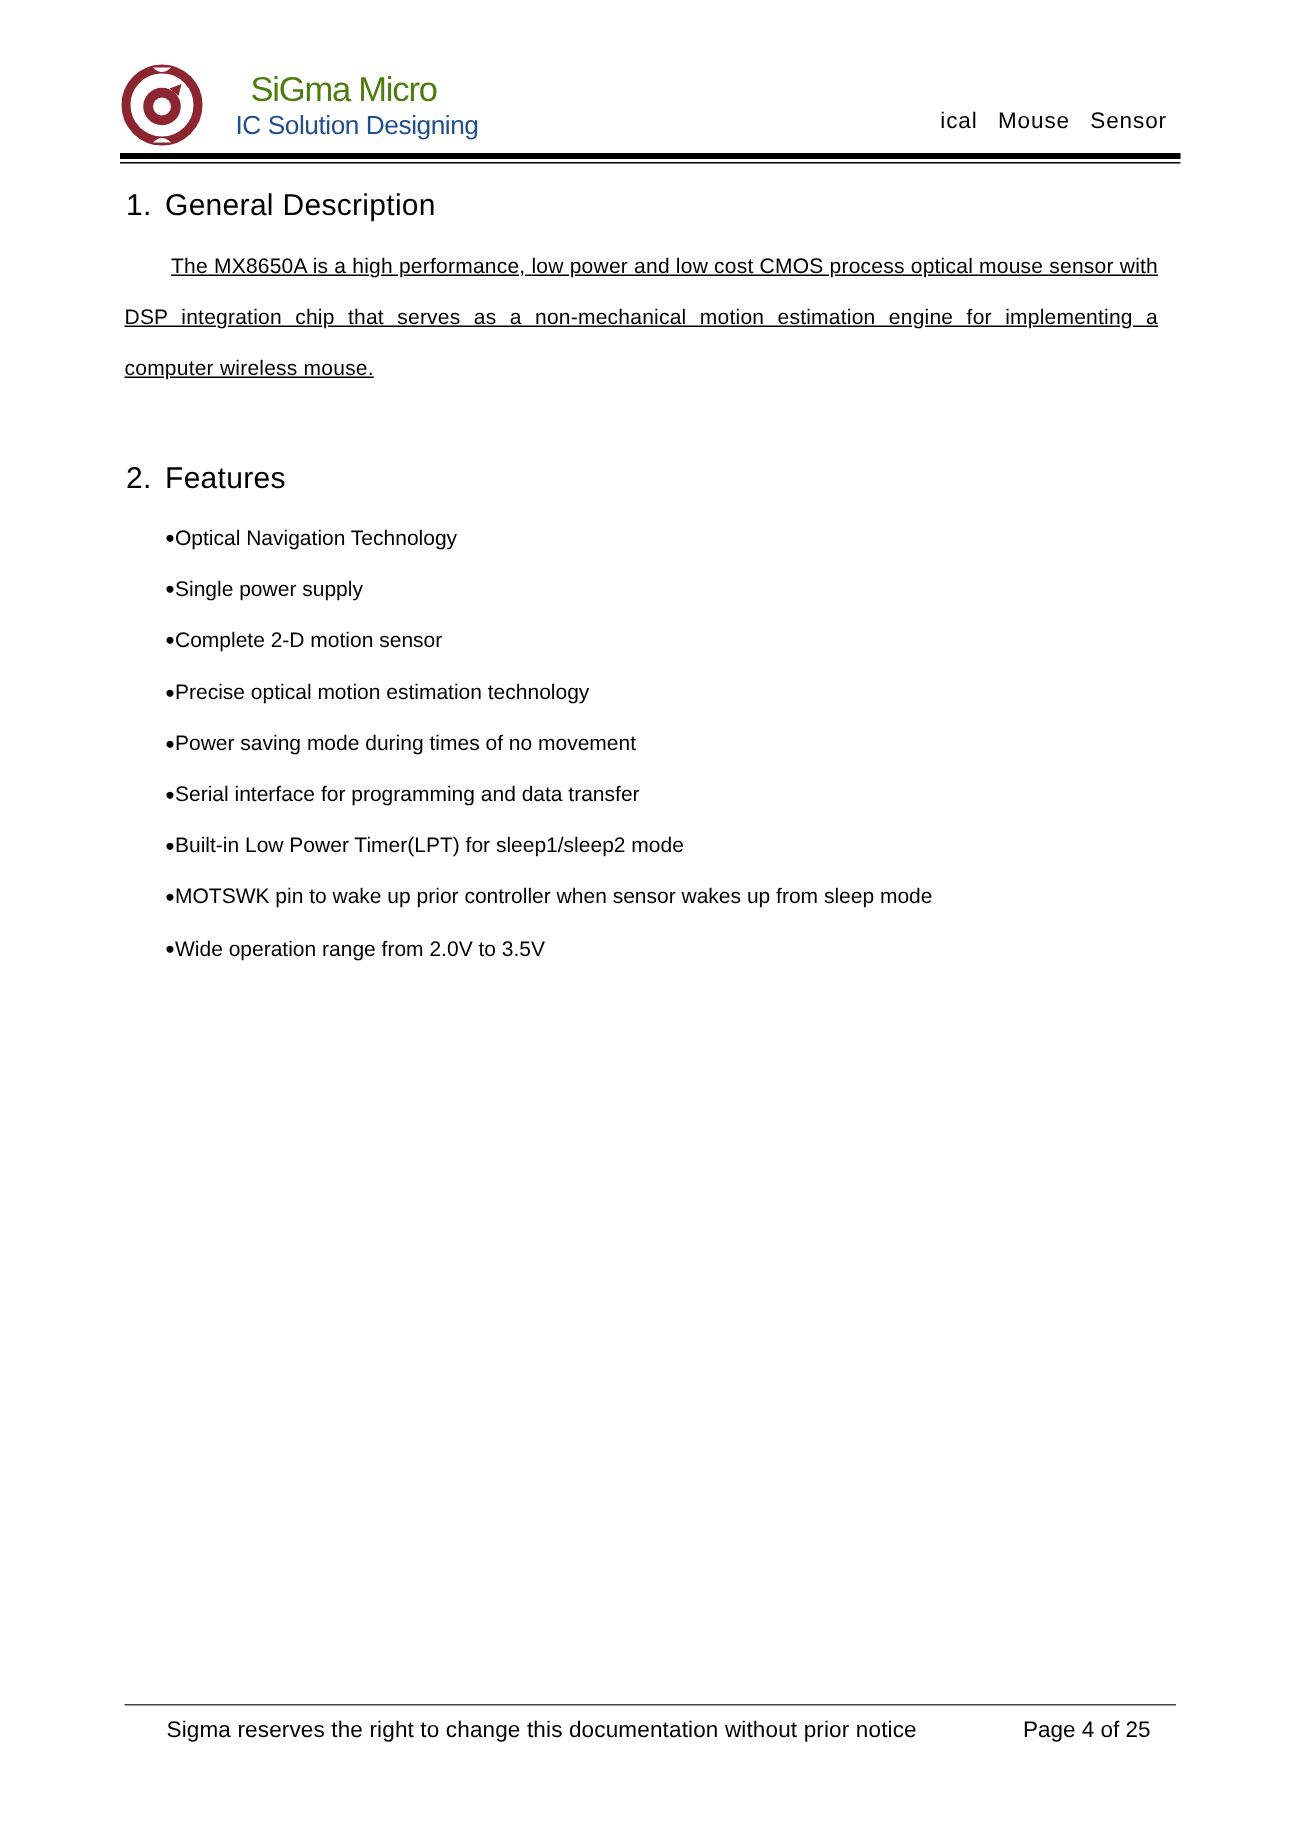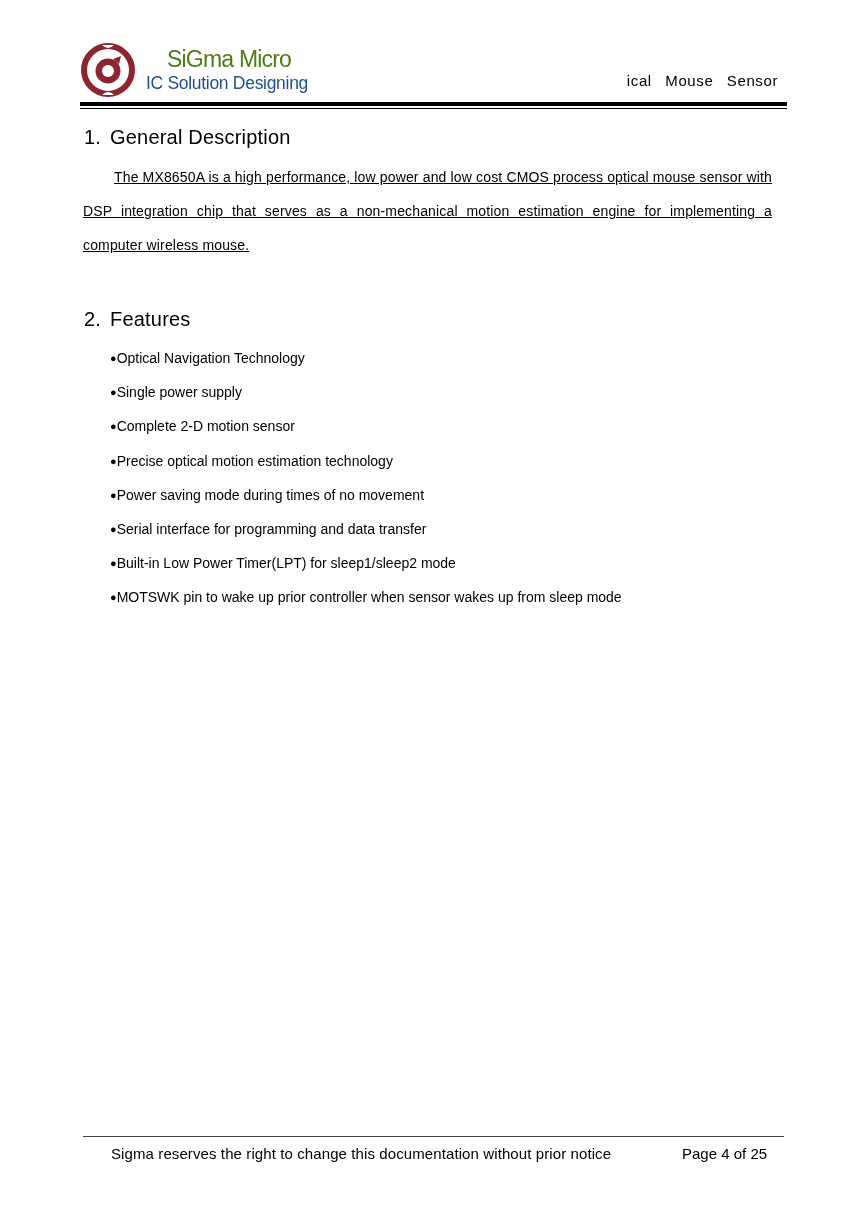--- a/index.html
+++ b/index.html
@@ -6,21 +6,21 @@
   body {
     width: 868px; height: 1228px; position: relative; overflow: hidden;
     font-family: "Liberation Sans", sans-serif; color: #000;
   }
   .logo-mark { position: absolute; left: 80px; top: 42px; width: 56px; height: 56px; }
   .brand-name {
     position: absolute; left: 167px; top: 48px;
     font-size: 23px; color: #4d7c0f; letter-spacing: -0.8px; line-height: 1;
   }
   .brand-tagline {
-    position: absolute; left: 146px; top: 75px;
+    position: absolute; left: 157px; top: 75px;
     font-size: 17.5px; color: #1f4f8c; letter-spacing: -0.3px; line-height: 1;
   }
   .header-title {
     position: absolute; right: 90px; top: 73px;
     font-size: 15px; color: #000; letter-spacing: 0.6px; word-spacing: 2px; line-height: 1;
   }
   .header-rule-thick { position: absolute; left: 80px; width: 707px; top: 102px; height: 4px; background: #000; }
   .header-rule-thin  { position: absolute; left: 80px; width: 707px; top: 108px; height: 1px; background: #000; }
 
   .section-heading {
@@ -71,17 +71,18 @@
 </div>
 <ul class="feature-list">
   <li><span class="bullet">●</span><span>Optical Navigation Technology</span></li>
   <li><span class="bullet">●</span><span>Single power supply</span></li>
   <li><span class="bullet">●</span><span>Complete 2-D motion sensor</span></li>
   <li><span class="bullet">●</span><span>Precise optical motion estimation technology</span></li>
   <li><span class="bullet">●</span><span>Power saving mode during times of no movement</span></li>
   <li><span class="bullet">●</span><span>Serial interface for programming and data transfer</span></li>
   <li><span class="bullet">●</span><span>Built-in Low Power Timer(LPT) for sleep1/sleep2 mode</span></li>
   <li><span class="bullet">●</span><span>MOTSWK pin to wake up prior controller when sensor wakes up from sleep mode</span></li>
+  <li><span class="bullet">●</span><span>Wide operation range from 2.0V to 3.5V</span></li>
 </ul>
 
 <div class="footer-rule"></div>
 <div class="footer-notice">Sigma reserves the right to change this documentation without prior notice</div>
 <div class="footer-page">Page 4 of 25</div>
 
 </body></html>

